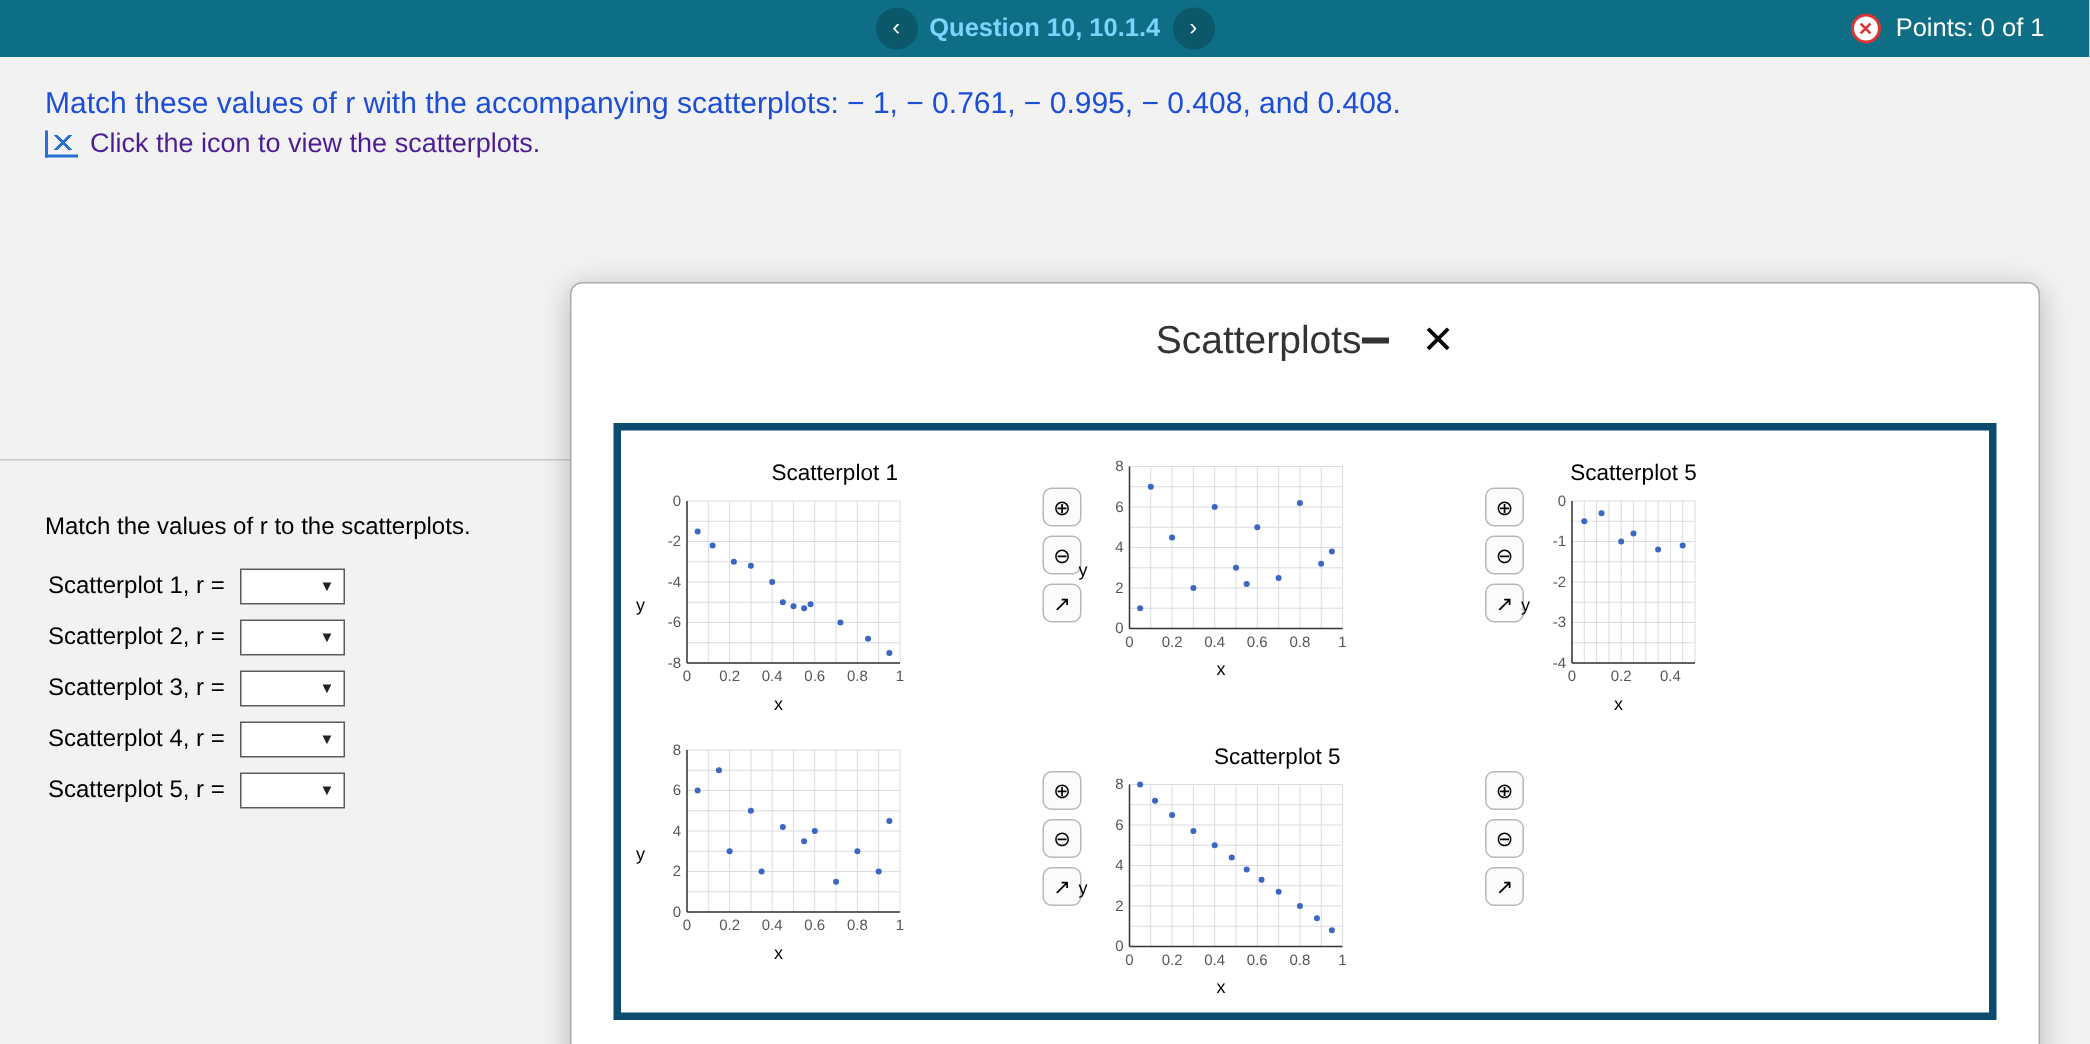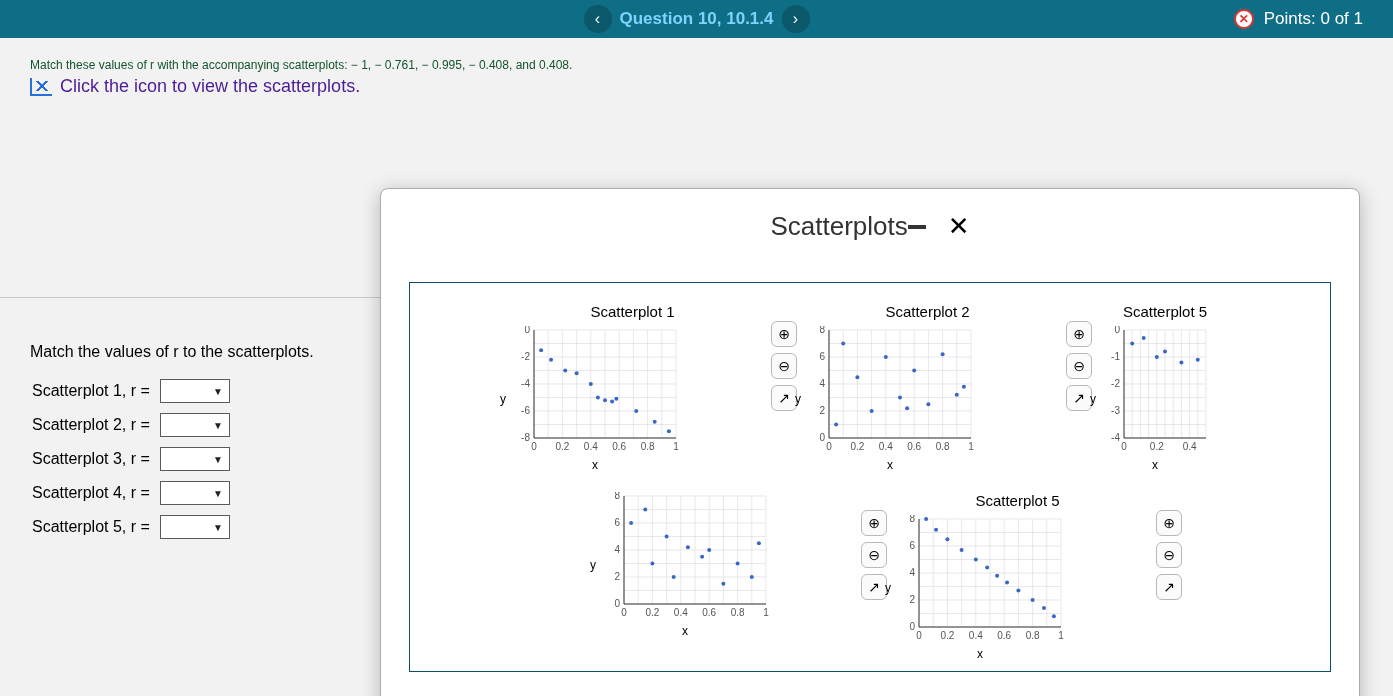--- a/index.html
+++ b/index.html
@@ -54,22 +54,22 @@
     font-size: 12px;
     font-weight: bold;
   }
   .content {
     background: #f2f2f2;
     padding: 20px 20px 0 30px;
     height: calc(100% - 38px);
     position: relative;
   }
   .prompt {
-    font-size: 12px;
-    color: #14532d;
+    font-size: 20px;
+    color: #1d4ed8;
   }
   .icon-row {
     display: flex;
     align-items: center;
     gap: 8px;
     margin-top: 4px;
   }
   .chart-icon {
     width: 22px; height: 18px;
     border-left: 2px solid #2a6fd6;
@@ -131,26 +131,26 @@
     display: flex;
     align-items: center;
     justify-content: center;
     margin-bottom: 40px;
   }
   .modal-title { font-size: 26px; color: #333; }
   .modal-ctrls { display: flex; gap: 22px; align-items: center; }
   .min { width: 18px; height: 4px; background: #333; }
   .close { font-size: 26px; font-weight: 300; cursor: pointer; }
   .plots-wrap {
-    border: 1px solid #0c4a6e;
+    border: 5px solid #0c4a6e;
     padding: 20px 10px 10px 10px;
     display: flex;
     flex-wrap: wrap;
     gap: 20px 30px;
-    justify-content: center;
+    justify-content: flex-start;
   }
   .plot {
     width: 265px;
     position: relative;
   }
   .plot.narrow { width: 150px; }
   .plot-title { text-align: center; font-size: 15px; margin-bottom: 6px; }
   .plot-body { display: flex; align-items: center; }
   .ylbl-simple { font-size: 12px; margin-right: 4px;}
   .chart-area {
@@ -304,21 +304,20 @@
         <div class="xlbl">x</div>
       </div>
     </div>
     <div class="tool-stack ">
       <div class="tbtn">⊕</div>
       <div class="tbtn">⊖</div>
       <div class="tbtn">↗</div>
     </div>
         </div>
         <div class="plot">
-    <div class="plot-title">Scatterplot 2</div>
     <div class="plot-body">
       <div class="ylbl-simple">y</div>
       <div class="chart-area">
               <svg class="chart" width="170" height="130">
                 <line x1="24" y1="4" x2="24" y2="112" stroke="#d8d8e0" stroke-width="0.6"></line>
                 <line x1="38.2" y1="4" x2="38.2" y2="112" stroke="#d8d8e0" stroke-width="0.6"></line>
                 <line x1="52.400000000000006" y1="4" x2="52.400000000000006" y2="112" stroke="#d8d8e0" stroke-width="0.6"></line>
                 <line x1="66.6" y1="4" x2="66.6" y2="112" stroke="#d8d8e0" stroke-width="0.6"></line>
                 <line x1="80.80000000000001" y1="4" x2="80.80000000000001" y2="112" stroke="#d8d8e0" stroke-width="0.6"></line>
                 <line x1="95" y1="4" x2="95" y2="112" stroke="#d8d8e0" stroke-width="0.6"></line>

